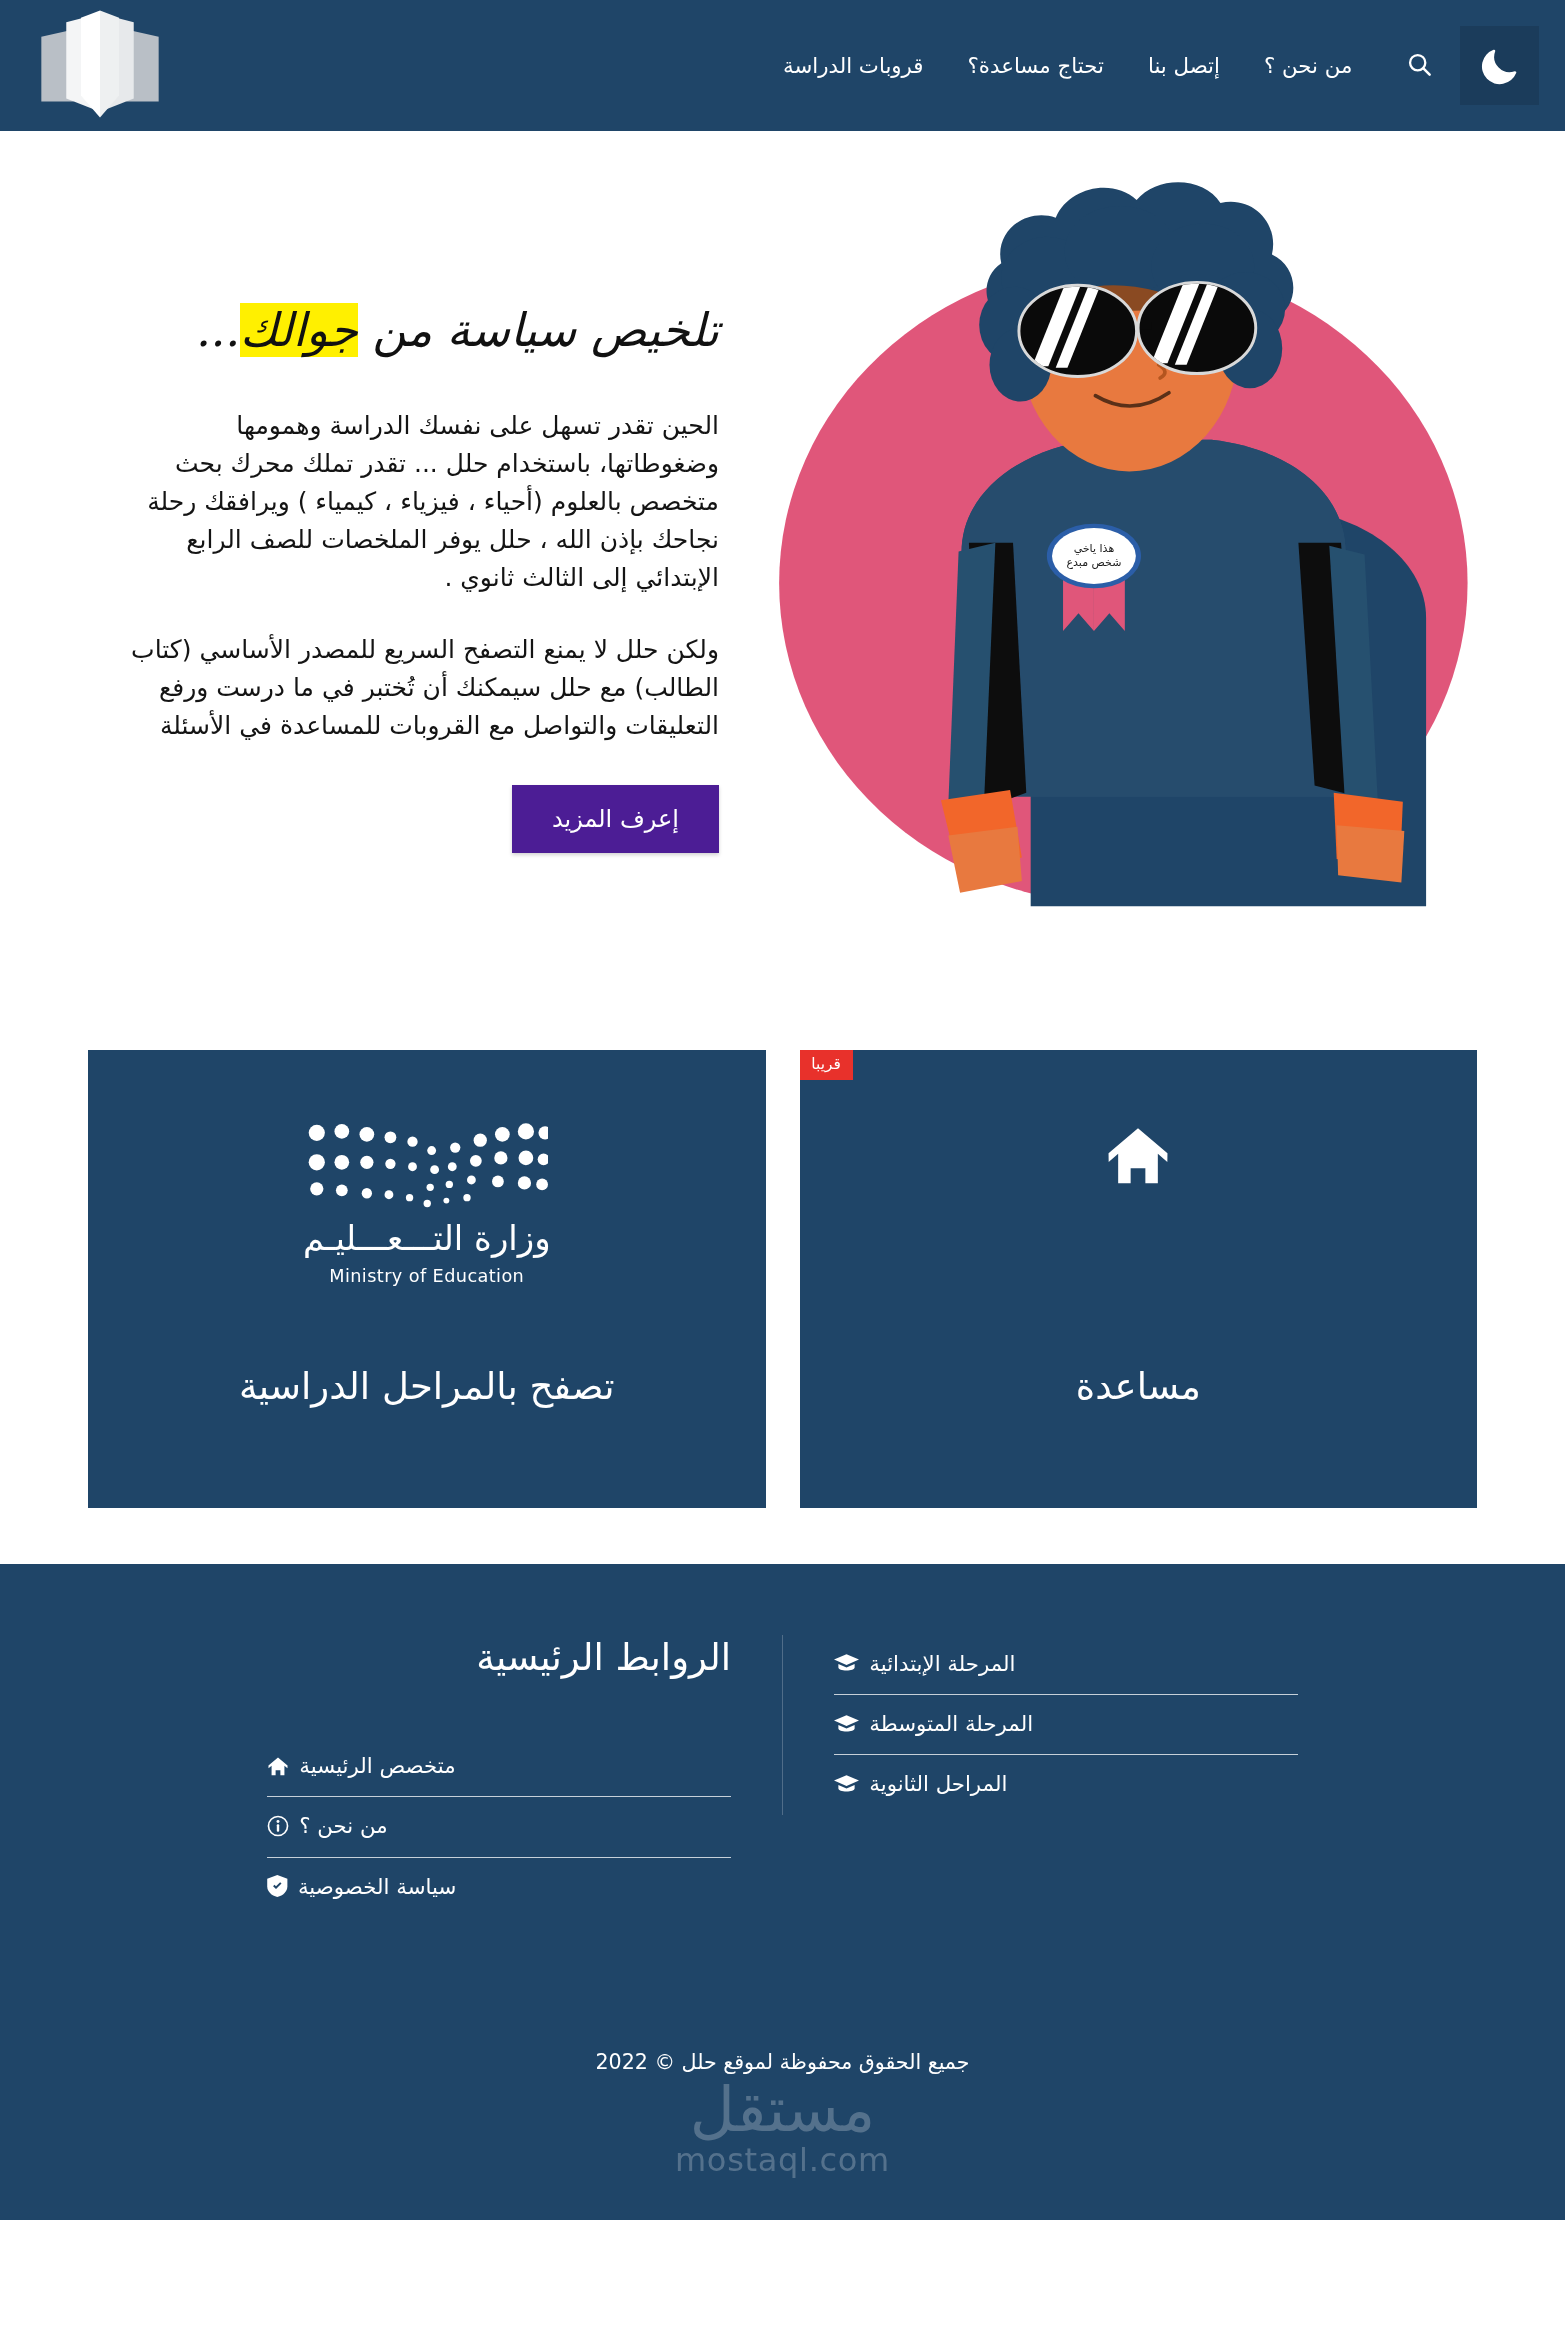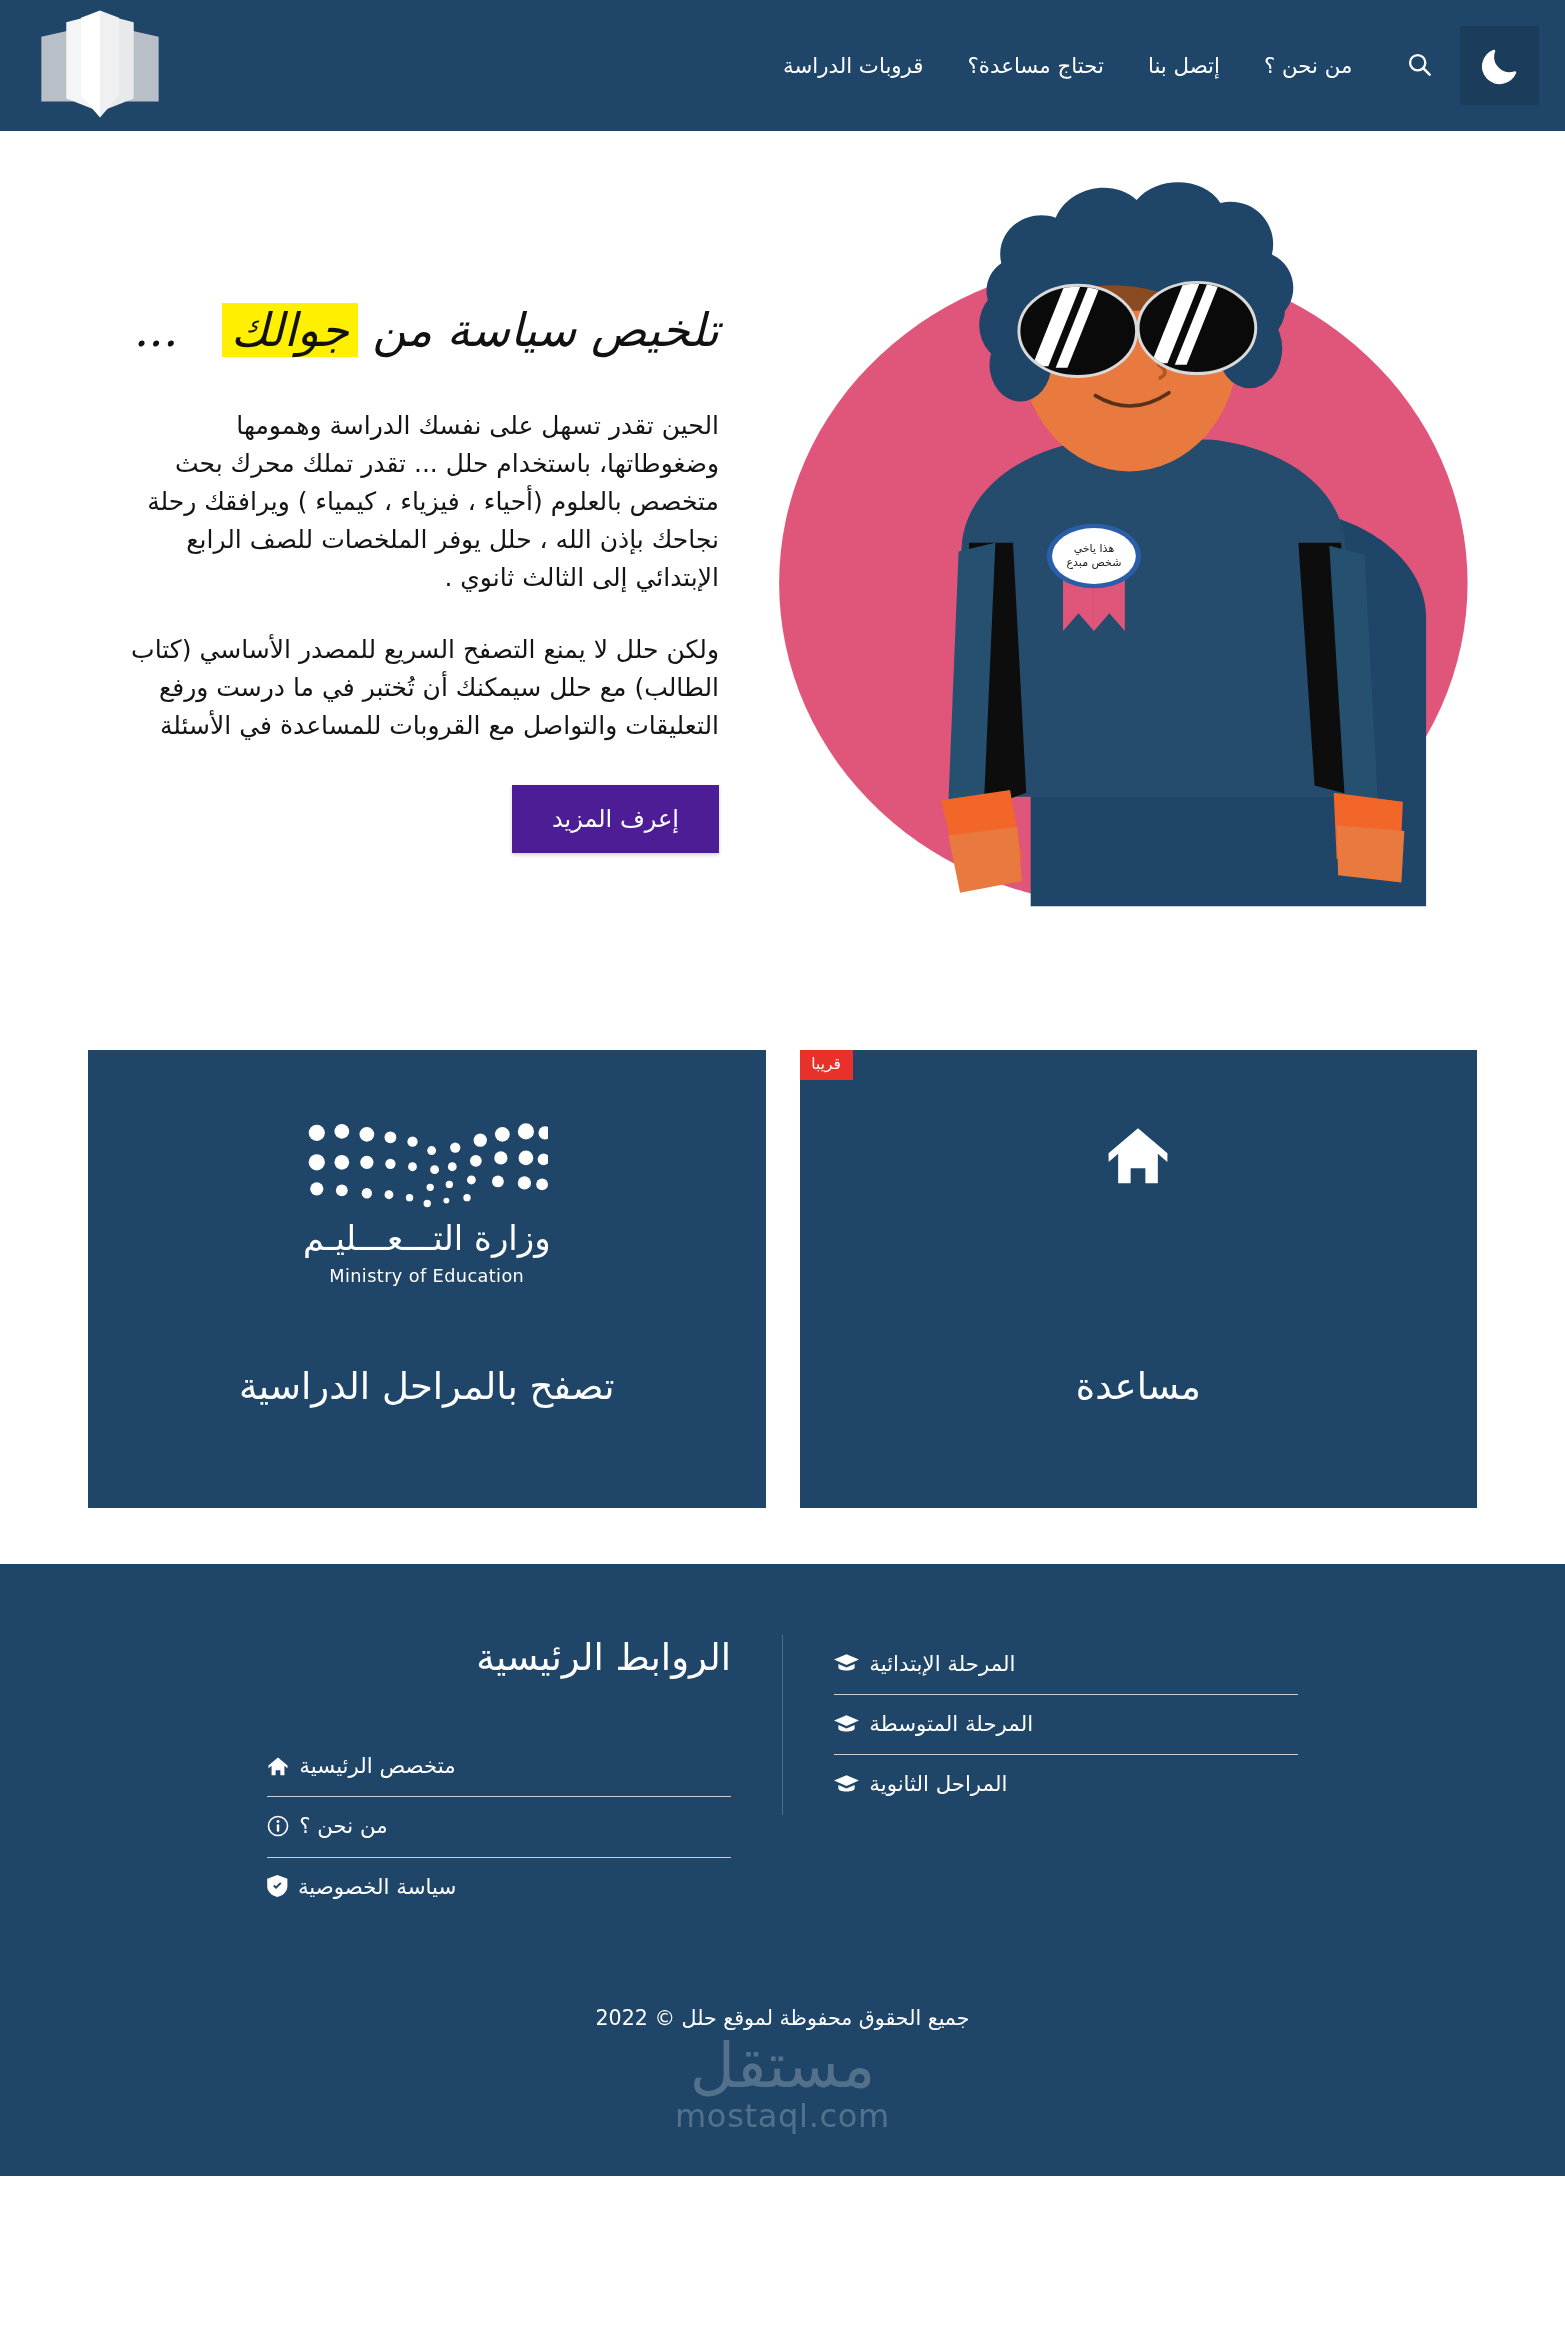--- a/index.html
+++ b/index.html
@@ -41,21 +41,21 @@
     display:flex;align-items:center;background:#ffffff;
     padding:44px 81px 88px 66px;gap:29px;
   }
   .hero-art{flex:0 0 736px;height:787px;position:relative;}
   .hero-copy{flex:1 1 auto;text-align:right;padding-left:44px;padding-top:14.7px;}
   .hero-title{
     font-family:"DejaVu Serif","Liberation Serif",serif;
     font-size:46px;font-style:italic;color:#111;font-weight:400;
     line-height:1.35;margin-bottom:46px;direction:rtl;
   }
-  .hl{background:#FFF000;padding:0 9px;margin-left:44px;}
+  .hl{background:#FFF000;padding:0 0;}
   .hero-para{
     font-size:25px;line-height:1.52;color:#141414;direction:rtl;
     margin-bottom:34px;
   }
   .hero-para.second{margin-bottom:40px;}
   .cta-btn{
     display:inline-block;background:#4c1d95;color:#fff;border:0;
     font-size:24px;font-family:inherit;padding:20.6px 40px;cursor:pointer;
     box-shadow:0 1.5px 3.7px rgba(0,0,0,.18);line-height:1.1;
   }
@@ -104,21 +104,21 @@
     line-height:1.2;
   }
   .flink:last-child{border-bottom:0;}
   .flink .fi{flex:0 0 auto;display:inline-flex;align-items:center;}
   .flink .ft{white-space:nowrap;}
 
   .copyright-wrap{
     padding:88px 0 0 0;text-align:center;position:relative;
   }
   .copyright{
-    color:#ffffff;font-size:20.6px;direction:rtl;line-height:1.3;
+    color:#ffffff;font-size:20.6px;direction:rtl;line-height:1.3;margin-top:44px;
   }
   .watermark{
     display:flex;flex-direction:column;align-items:center;gap:2.9px;
     margin-top:2.9px;opacity:.30;
   }
   .wm-ar{color:#cfd8e0;font-size:62px;line-height:1;direction:rtl;letter-spacing:-1.5px;}
   .wm-en{color:#cfd8e0;font-size:32px;line-height:1;direction:ltr;letter-spacing:0.7px;}
   .footer-pad{height:44px;}
 </style>
 </head>

